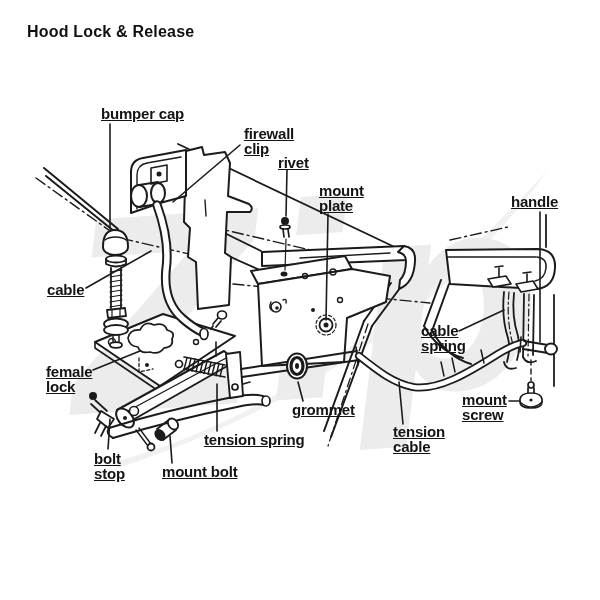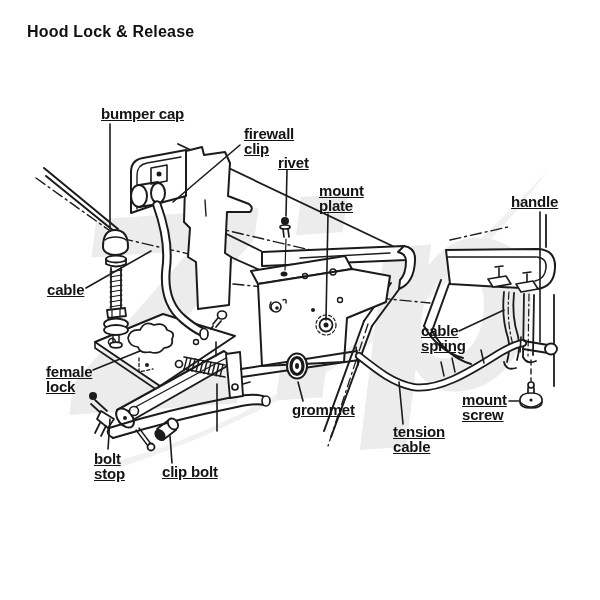--- a/index.html
+++ b/index.html
@@ -266,16 +266,19 @@
     </div>
   <div class="lbl" style="left:393px;top:425px">
       <span>tension</span>
       <span>cable</span>
     </div>
   <div class="lbl" style="left:94px;top:452px">
       <span>bolt</span>
       <span>stop</span>
     </div>
   <div class="lbl" style="left:162px;top:465px">
-      <span>clip bolt</span>
+      <span>mount bolt</span>
+    </div>
+  <div class="lbl" style="left:204px;top:433px">
+      <span>tension spring</span>
     </div>
 
 </div>
 
 </body></html>

